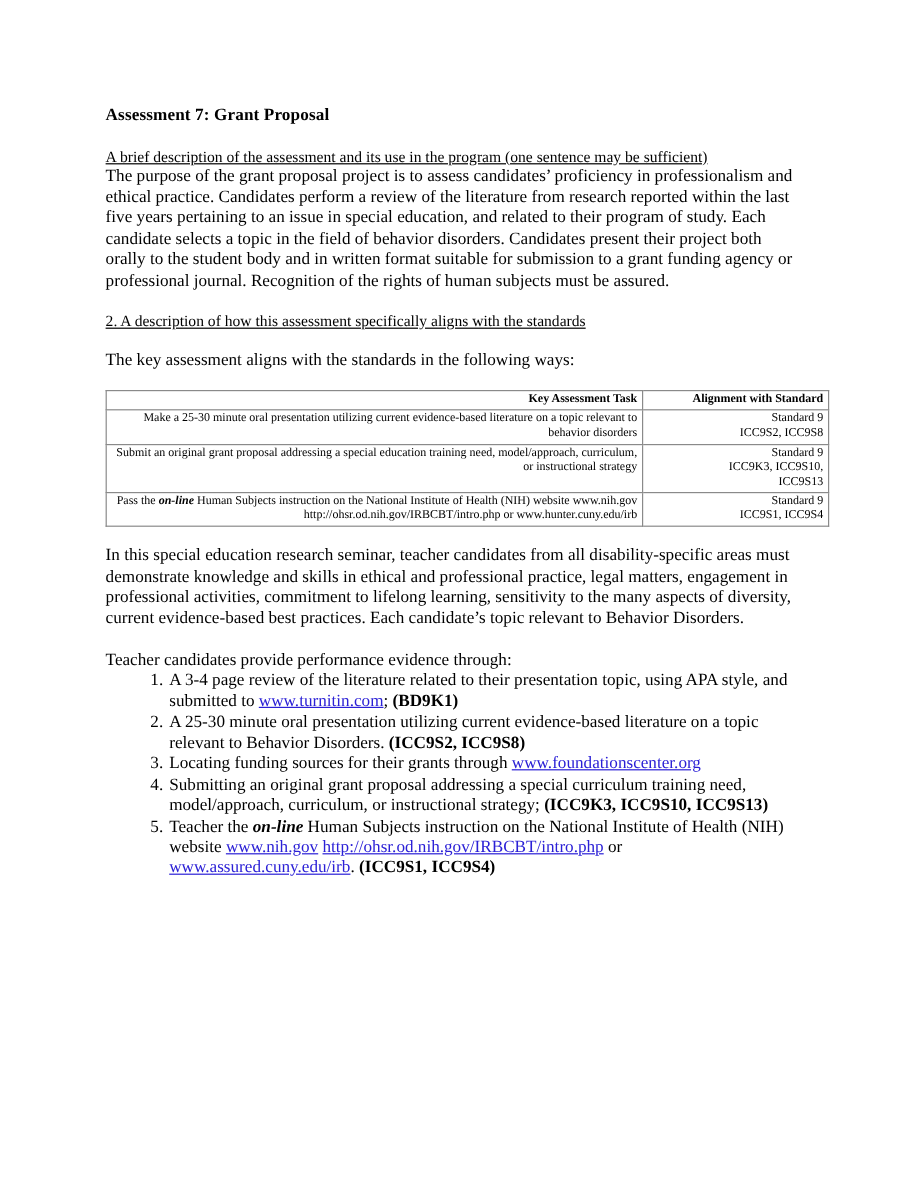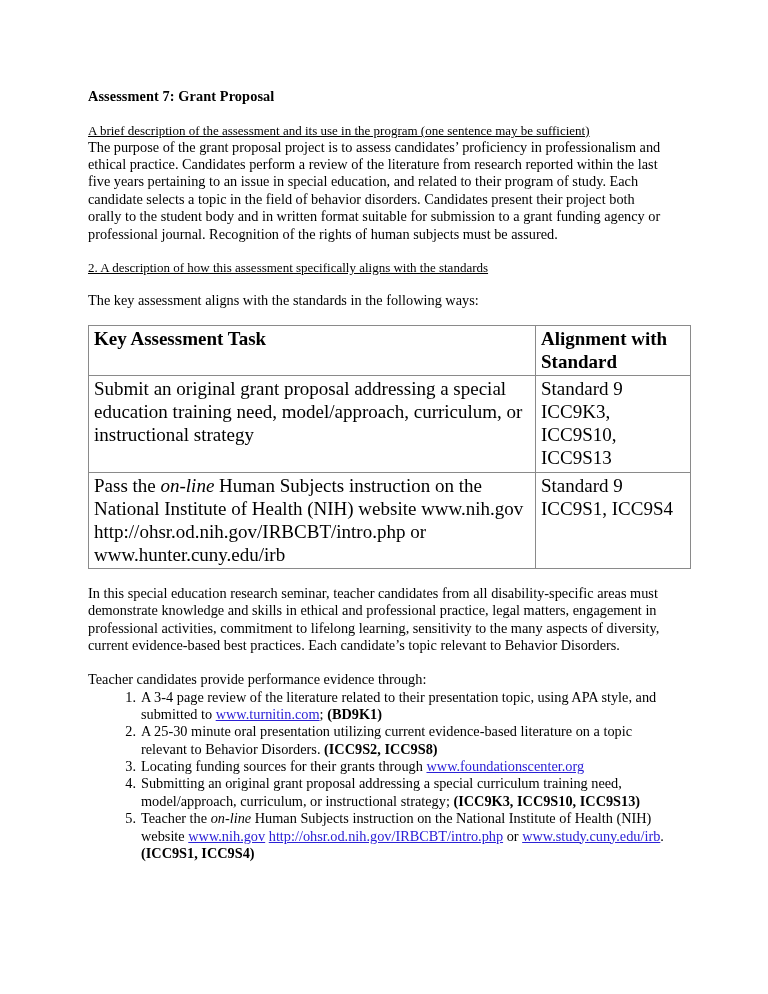--- a/index.html
+++ b/index.html
@@ -47,37 +47,37 @@
   .section-gap {
     height: 17px;
   }
   .section-gap-sm {
     height: 16px;
   }
   a.link, .link {
     color: #2b20d6;
     text-decoration: underline;
   }
-  i, .ital { font-style: italic; }
+  i, .ital { font-style: italic; font-weight: bold; }
   b, .bold { font-weight: bold; }
 
   
   table.kat {
     border-collapse: collapse;
     width: 100%;
     table-layout: fixed;
     margin: 0;
   }
   table.kat td, table.kat th {
     border: 1px solid #8a8a8a;
     vertical-align: top;
     padding: 1px 4px 2px 5px;
-    font-size: 19px;
+    font-size: 10px;
     line-height: 1.215;
-    text-align: left;
+    text-align: right;
     font-weight: normal;
   }
   table.kat th {
     font-weight: bold;
   }
   table.kat .col-task { width: 447px; }
   table.kat .col-align { width: 155px; }
 
   
   ol.evidence {
@@ -129,20 +129,27 @@
       <col class="col-align">
     </colgroup>
     <thead>
       <tr>
         <th>Key Assessment Task</th>
         <th>Alignment with Standard</th>
       </tr>
     </thead>
     <tbody>
       <tr>
+        <td>Make a 25-30 minute oral presentation utilizing current evidence-based literature on a topic relevant to behavior disorders</td>
+        <td>
+          <div>Standard 9</div>
+          <div>ICC9S2, ICC9S8</div>
+        </td>
+      </tr>
+      <tr>
         <td>Submit an original grant proposal addressing a special education training need, model/approach, curriculum, or instructional strategy</td>
         <td>
           <div>Standard 9</div>
           <div>ICC9K3, ICC9S10,</div>
           <div>ICC9S13</div>
         </td>
       </tr>
       <tr>
         <td><span>Pass the </span><i>on-line</i><span> Human Subjects instruction on the National Institute of Health (NIH) website www.nih.gov http://ohsr.od.nih.gov/IRBCBT/intro.php or www.hunter.cuny.edu/irb</span></td>
         <td>
@@ -168,19 +175,19 @@
     <li>
       <span class="num">2.</span><span>A 25-30 minute oral presentation utilizing current evidence-based literature on a topic relevant to Behavior Disorders. </span><b>(ICC9S2, ICC9S8)</b>
     </li>
     <li>
       <span class="num">3.</span><span>Locating funding sources for their grants through </span><a class="link" href="#">www.foundationscenter.org</a>
     </li>
     <li>
       <span class="num">4.</span><span>Submitting an original grant proposal addressing a special curriculum training need, model/approach, curriculum, or instructional strategy;  </span><b>(ICC9K3, ICC9S10, ICC9S13)</b>
     </li>
     <li>
-      <span class="num">5.</span><span>Teacher the </span><i>on-line</i><span> Human Subjects instruction on the National Institute of Health (NIH) website </span><a class="link" href="#">www.nih.gov</a><span> </span><a class="link" href="#">http://ohsr.od.nih.gov/IRBCBT/intro.php</a><span> or </span><a class="link" href="#">www.study.cuny.edu/irb</a><span>. </span><b>(ICC9S1, ICC9S4)</b>
+      <span class="num">5.</span><span>Teacher the </span><i>on-line</i><span> Human Subjects instruction on the National Institute of Health (NIH) website </span><a class="link" href="#">www.nih.gov</a><span> </span><a class="link" href="#">http://ohsr.od.nih.gov/IRBCBT/intro.php</a><span> or </span><a class="link" href="#">www.assured.cuny.edu/irb</a><span>. </span><b>(ICC9S1, ICC9S4)</b>
     </li>
   </ol>
 
   <div class="trailing-space"></div>
 
 </div>
 
 </body></html>

